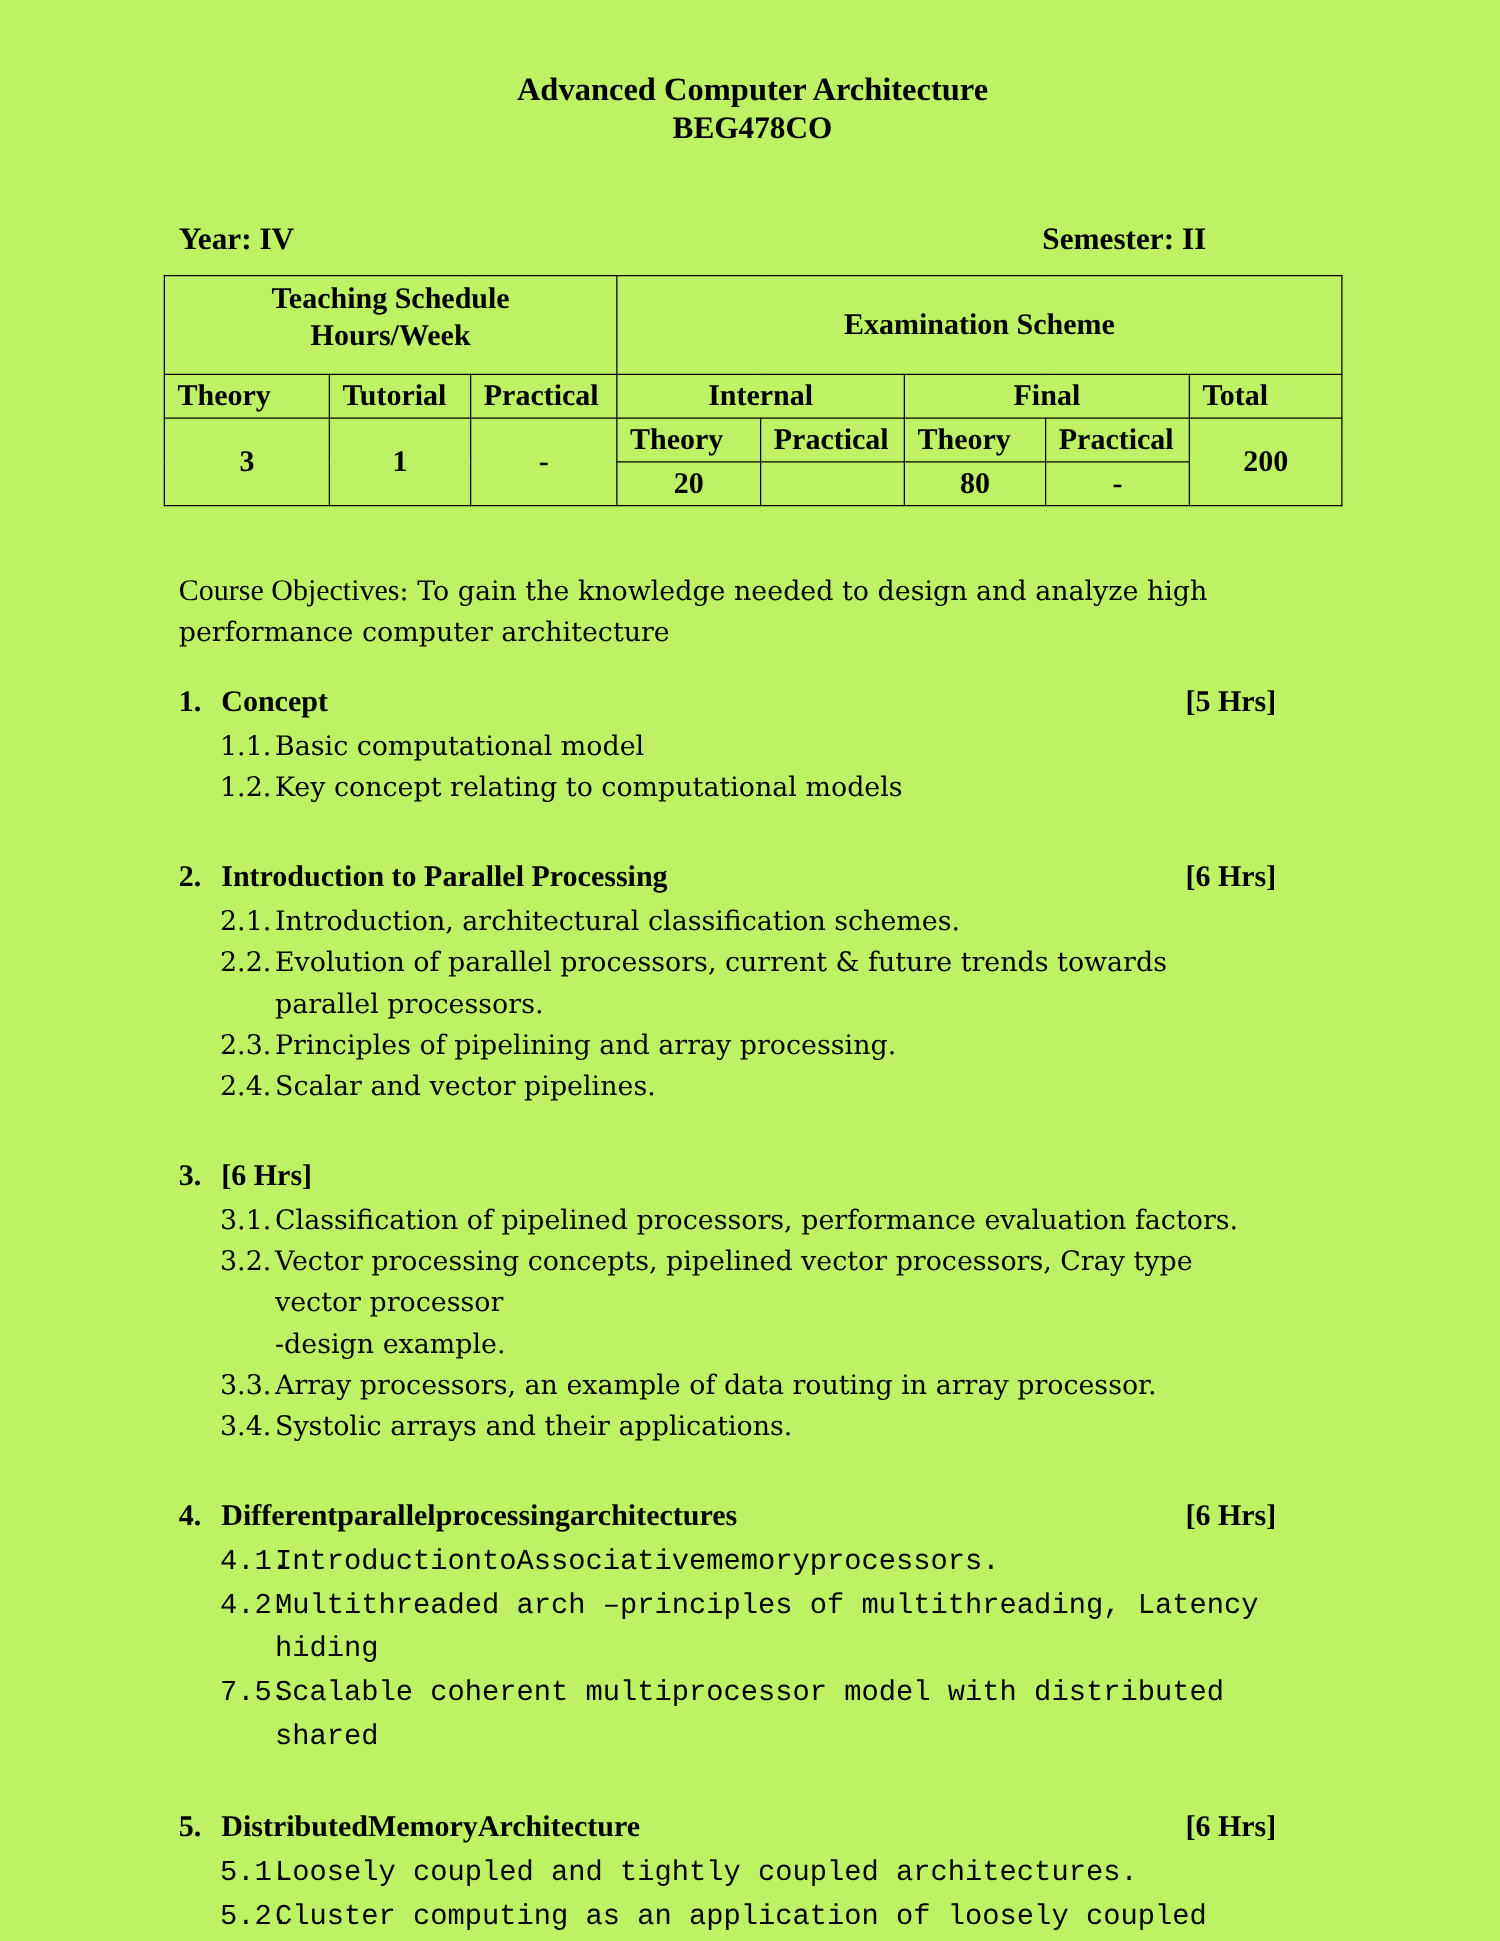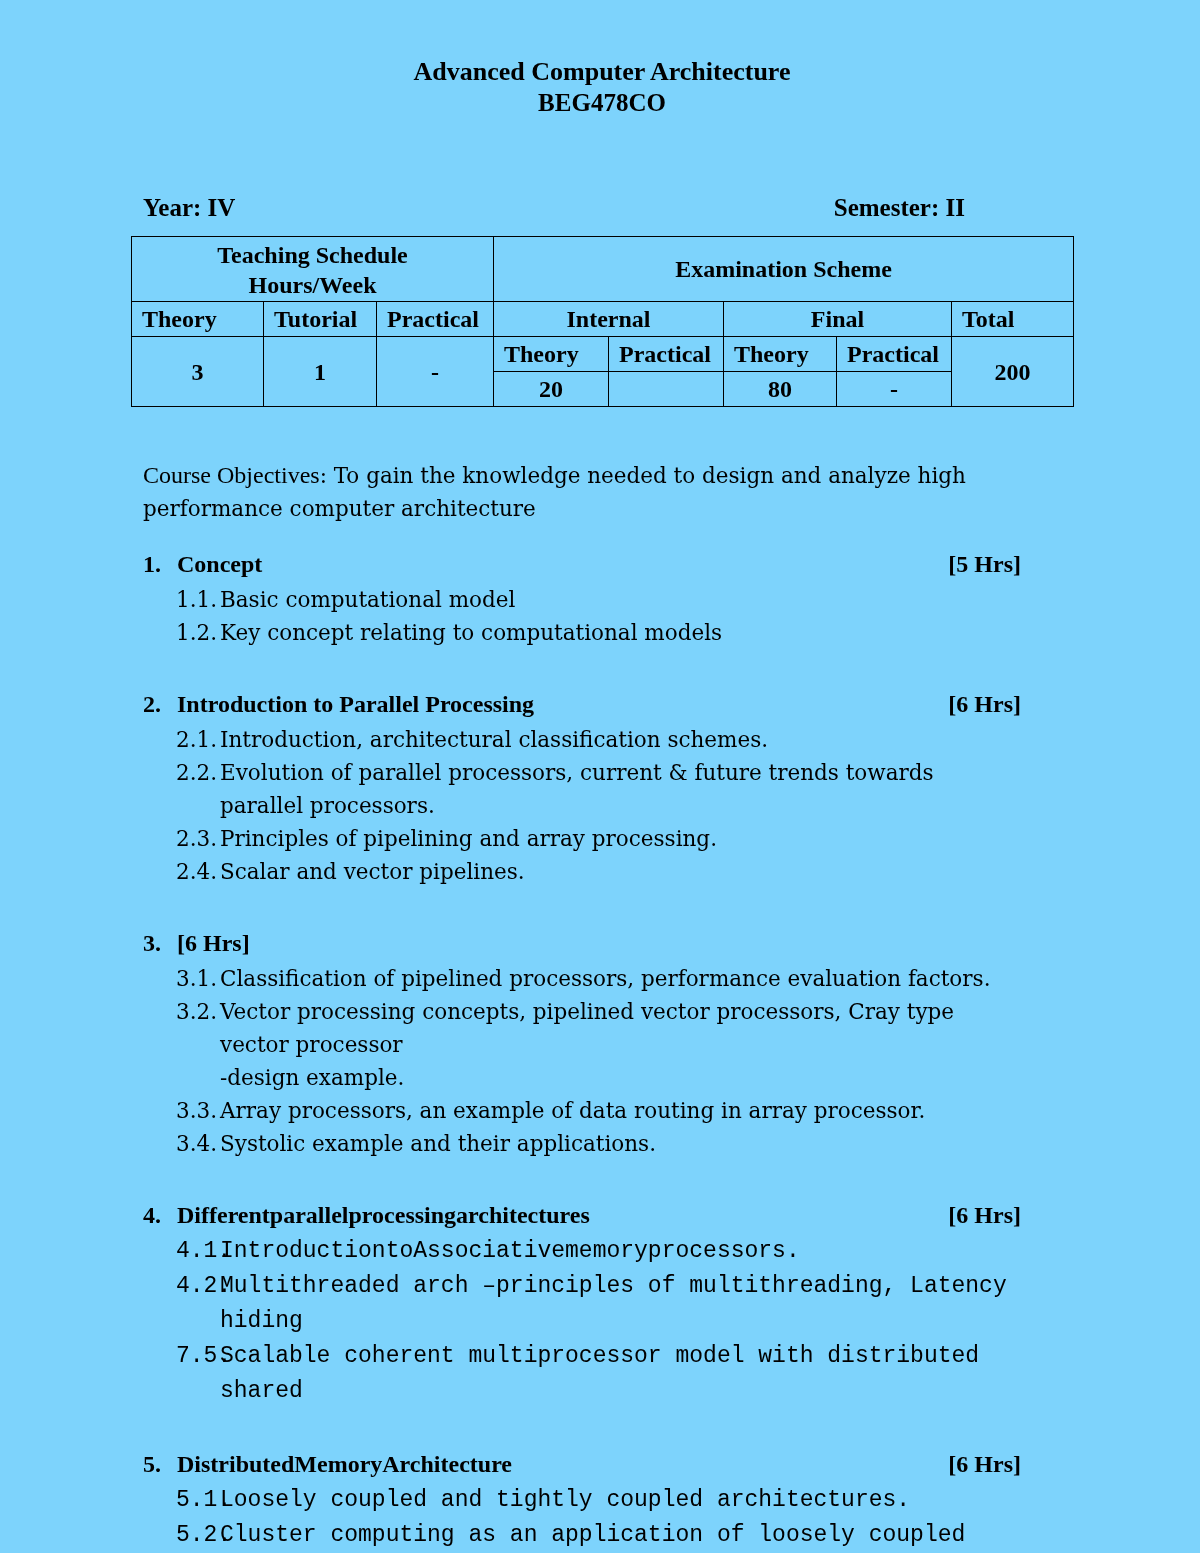--- a/index.html
+++ b/index.html
@@ -2,35 +2,35 @@
 <html><head>
 <meta charset="utf-8">
 <style>
   html, body { margin:0; padding:0; background:#e8e8e8; }
   body { width:1200px; }
   .page {
     box-sizing:border-box;
     width:1200px;
     height:1553px;
     margin:0 auto;
-    background:#7dd3fc;
+    background:#bef264;
     padding:56px 127px 40px 131px;
     font-family:"Liberation Serif", serif;
     color:#000;
     overflow:hidden;
   }
 
   
   .title-block { text-align:center; }
   .doc-title { font-size:26px; font-weight:bold; line-height:31px; }
   .doc-code  { font-size:25px; font-weight:bold; line-height:31px; }
 
   
   .meta-row {
-    margin-top:76px;
+    margin-top:60px;
     display:flex;
     justify-content:space-between;
     font-size:25px;
     font-weight:bold;
     padding-left:12px;
   }
   .meta-semester { margin-right:108px; }
 
   
   table.sched {
@@ -40,21 +40,21 @@
     width:942px;
     font-weight:bold;
     font-size:24px;
   }
   table.sched td {
     border:1.5px solid #000;
     padding:2px 10px;
     line-height:30px;
     vertical-align:middle;
   }
-  table.sched td.hdr2 { padding-top:3px; padding-bottom:1px; }
+  table.sched td.hdr2 { padding-top:3px; padding-bottom:15px; }
   .c { text-align:center; }
   .l { text-align:left; }
 
   
   .objectives {
     margin-top:52px;
     font-family:"DejaVu Serif", serif;
     font-size:21.5px;
     line-height:33px;
     padding:0 60px 0 12px;
@@ -219,21 +219,21 @@
             <span class="item-num">3.2.</span>
             <span class="item-text">Vector processing concepts, pipelined vector processors, Cray type vector processor
 -design example.</span>
           </div>
           <div class="item">
             <span class="item-num">3.3.</span>
             <span class="item-text">Array processors, an example of data routing in array processor.</span>
           </div>
           <div class="item">
             <span class="item-num">3.4.</span>
-            <span class="item-text">Systolic example and their applications.</span>
+            <span class="item-text">Systolic arrays and their applications.</span>
           </div>
         </div>
       </div>
       <div class="unit">
         <div class="unit-head">
           <span class="unit-num">4.</span>
           <span class="unit-title">Differentparallelprocessingarchitectures</span>
           <span class="unit-hours">[6 Hrs]</span>
         </div>
         <div class="unit-items">

